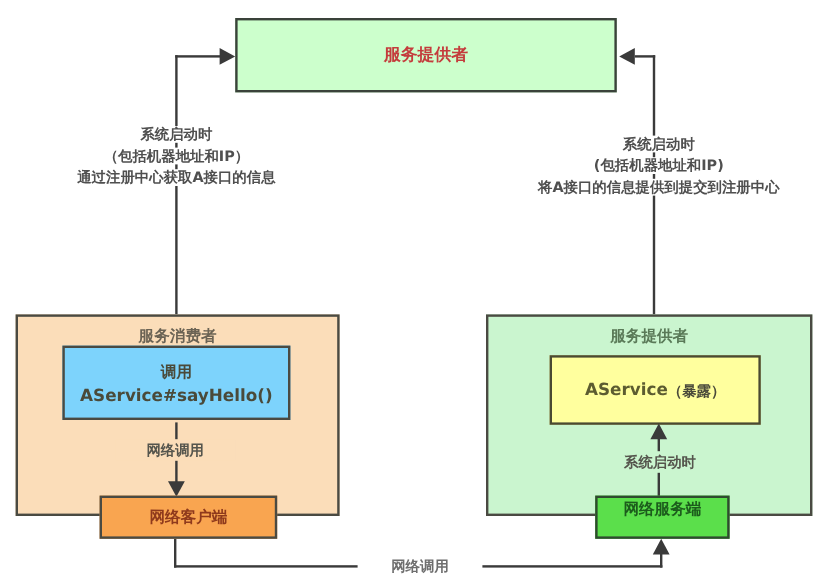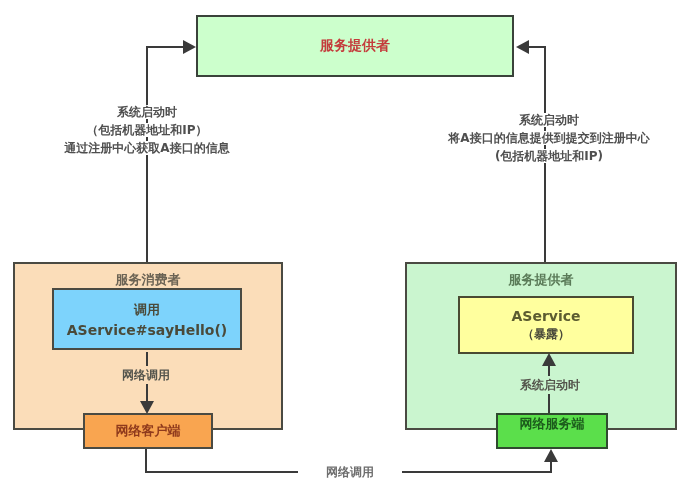--- a/index.html
+++ b/index.html
@@ -48,35 +48,35 @@
     background: #7dd3fc; border: 2px solid #4a4a42;
     display: flex; flex-direction: column; align-items: center; justify-content: center;
     color: #4a4a3a; font-weight: 700;
   }
   .callbox .l1 { font-size: 13px; }
   .callbox .l2 { font-size: 14px; margin-top: 3px; }
 
   .servicebox {
     left: 458px; top: 296px; width: 176px; height: 58px;
     background: #ffff9e; border: 2px solid #4a4a32;
-    display: flex; flex-direction: column; align-items: center; justify-content: center;
+    display: flex; flex-direction: row; align-items: center; justify-content: center;
     font-weight: 700;
   }
   .servicebox .l1 { font-size: 14px; color: #5c5c30; }
   .servicebox .l2 { font-size: 12px; color: #4a4a3a; margin-top: 2px; }
 
   .midlabel {
     position: absolute; text-align: center;
     font-size: 12px; font-weight: 700; color: #55554d; line-height: 18px;
   }
   .label-proxy   { left: 96px;  top: 366px; width: 100px; background: #fbddb9; }
   .label-reflect { left: 500px; top: 376px; width: 100px; background: #caf5cf; }
 
   .client {
-    left: 83px; top: 413px; width: 130px; height: 36px;
+    left: 83px; top: 413px; width: 148px; height: 36px;
     background: #f9a550; border: 2px solid #4a4a42;
     display: flex; align-items: center; justify-content: center;
     color: #8f3a1c; font-size: 13px; font-weight: 700; z-index: 3;
   }
   .server {
     left: 496px; top: 413px; width: 112px; height: 36px;
     background: #5bdf4b; border: 2px solid #2f4a2f;
     display: flex; justify-content: center;
     color: #1c5c1c; font-size: 13px; font-weight: 700; z-index: 3;
   }
@@ -105,22 +105,22 @@
   </div>
 
   <div class="note note-left">
     <div><span>系统启动时</span></div>
     <div><span>（包括机器地址和IP）</span></div>
     <div><span>通过注册中心获取A接口的信息</span></div>
   </div>
 
   <div class="note note-right">
     <div><span>系统启动时</span></div>
+    <div><span>(包括机器地址和IP)</span></div>
     <div><span>将A接口的信息提供到提交到注册中心</span></div>
-    <div><span>(包括机器地址和IP)</span></div>
   </div>
 
   <div class="bigbox consumer"></div>
   <div class="boxtitle consumer-title">服务消费者</div>
 
   <div class="abs callbox">
     <div class="l1">调用</div>
     <div class="l2">AService#sayHello()</div>
   </div>
 

